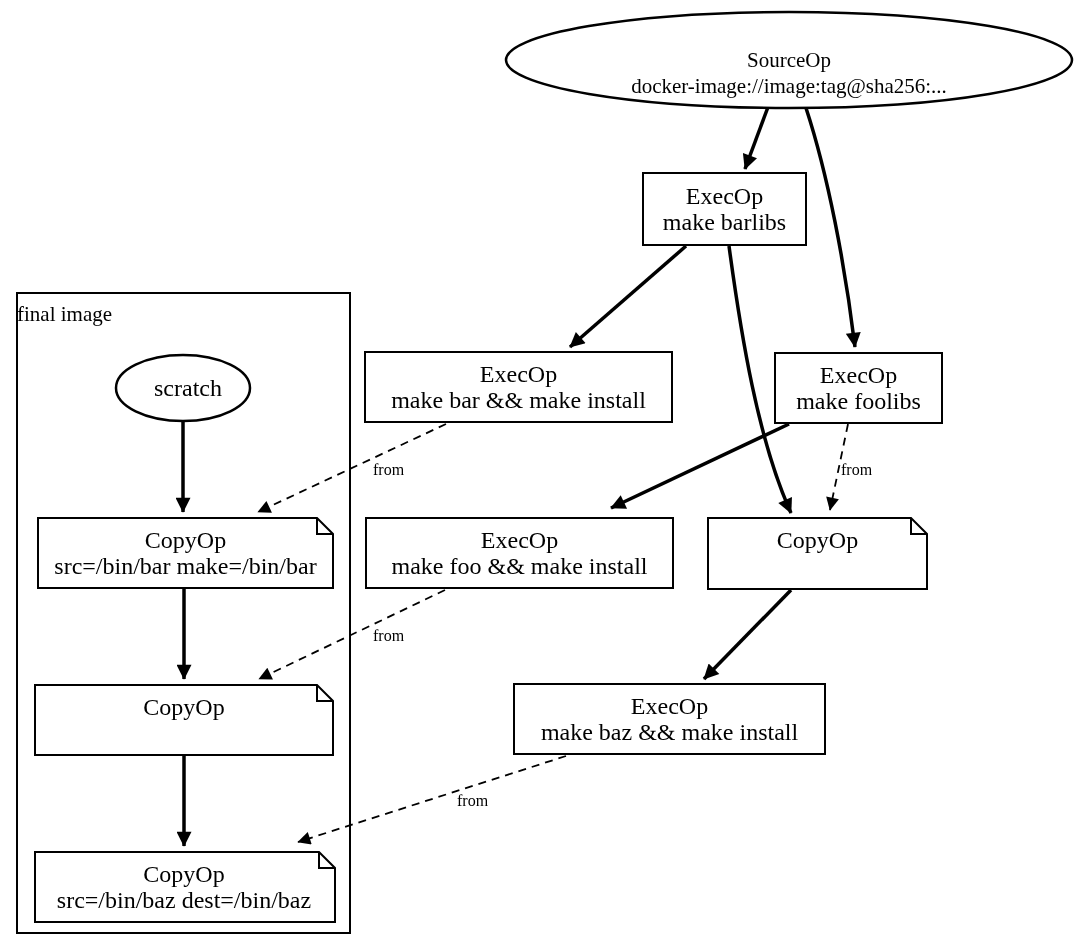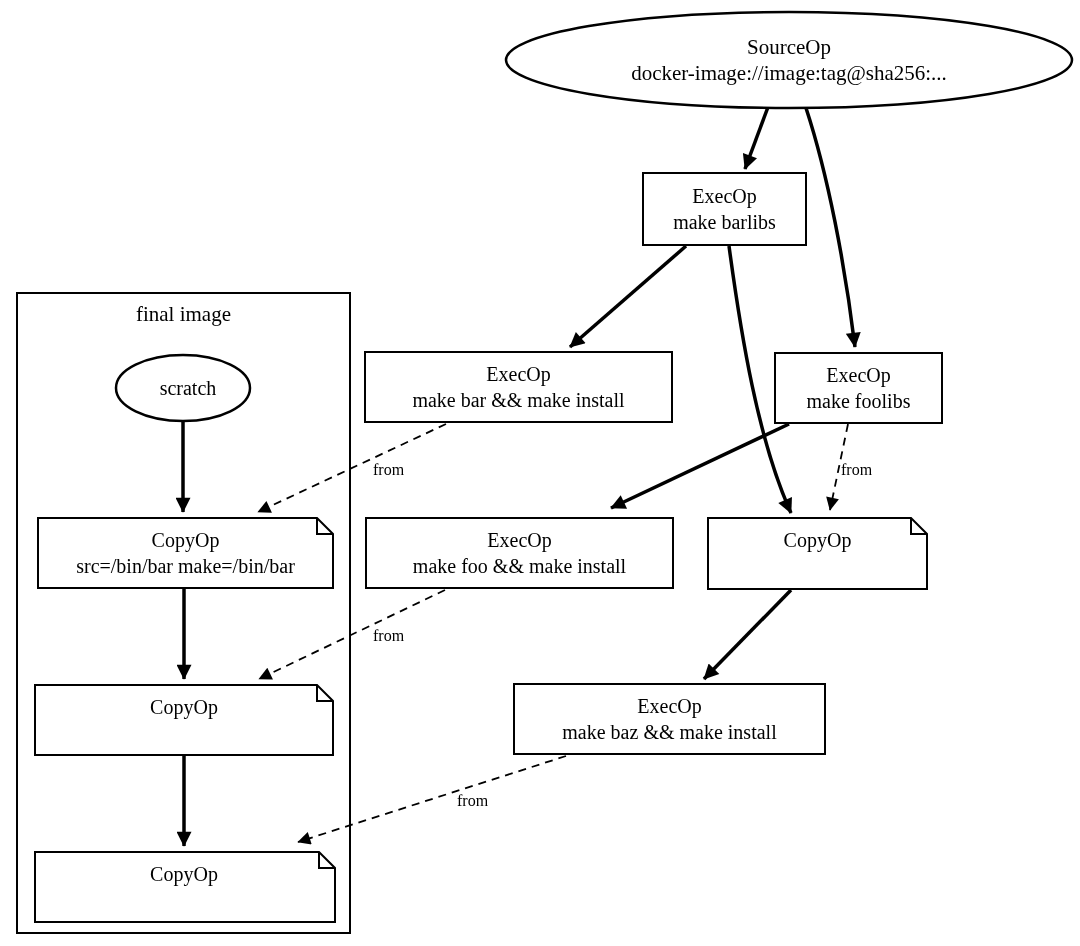--- a/index.html
+++ b/index.html
@@ -2,27 +2,27 @@
 <html><head>
 <meta charset="utf-8">
 <style>
   html,body{margin:0;padding:0;background:#ffffff;}
   .canvas{
     position:relative;width:1080px;height:946px;background:#ffffff;overflow:hidden;
     font-family:"Liberation Serif","DejaVu Serif",serif;color:#000;
   }
   .canvas svg{position:absolute;left:0;top:0;}
   .nlabel{
-    position:absolute;text-align:center;font-size:20px;line-height:26px;
+    position:absolute;text-align:center;font-size:24px;line-height:26px;
     white-space:nowrap;pointer-events:none;
   }
   .nlabel .t,.nlabel .s{display:block;}
   .biglabel{font-size:21px;line-height:26px;}
   .clusterlabel{
-    position:absolute;text-align:center;font-size:21px;line-height:24px;pointer-events:none;
+    position:absolute;font-size:21px;line-height:24px;pointer-events:none;
   }
   .elabel{
     position:absolute;font-size:16px;line-height:24px;pointer-events:none;
   }
 </style>
 </head>
 <body>
 
 <div class="canvas">
 
@@ -71,21 +71,21 @@
         <path d="M38,518 L317,518 L333,534 L333,588 L38,588 Z M317,518 L317,534 L333,534"></path>
         <path d="M35,685 L317,685 L333,701 L333,755 L35,755 Z M317,685 L317,701 L333,701"></path>
         <path d="M35,852 L319,852 L335,868 L335,922 L35,922 Z M319,852 L319,868 L335,868"></path>
         <path d="M708,518 L911,518 L927,534 L927,589 L708,589 Z M911,518 L911,534 L927,534"></path>
       </g>
     </g>
   </svg>
 
   <div class="clusterlabel" style="left:17px;top:302px;width:333px;">final image</div>
 
-  <div class="nlabel biglabel" style="left:509px;top:34px;width:560px;">
+  <div class="nlabel biglabel" style="left:509px;top:47px;width:560px;">
     <span class="t">SourceOp</span>
     <span class="s">docker-image://image:tag@sha256:...</span>
   </div>
 
   <div class="nlabel" style="left:643px;top:183px;width:163px;">
     <span class="t">ExecOp</span>
     <span class="s">make barlibs</span>
   </div>
 
   <div class="nlabel" style="left:365px;top:361px;width:307px;">
@@ -120,20 +120,21 @@
     <span class="t">CopyOp</span>
     <span class="s">src=/bin/bar make=/bin/bar</span>
   </div>
 
   <div class="nlabel" style="left:35px;top:694px;width:298px;">
     <span class="t">CopyOp</span>
   </div>
 
   <div class="nlabel" style="left:35px;top:861px;width:298px;">
     <span class="t">CopyOp</span>
+    <span class="s">src=/bin/baz dest=/bin/baz</span>
   </div>
 
   <div class="elabel" style="left:373px;top:458px;">from</div>
   <div class="elabel" style="left:841px;top:458px;">from</div>
   <div class="elabel" style="left:373px;top:624px;">from</div>
   <div class="elabel" style="left:457px;top:789px;">from</div>
 
 </div>
 
 </body></html>

